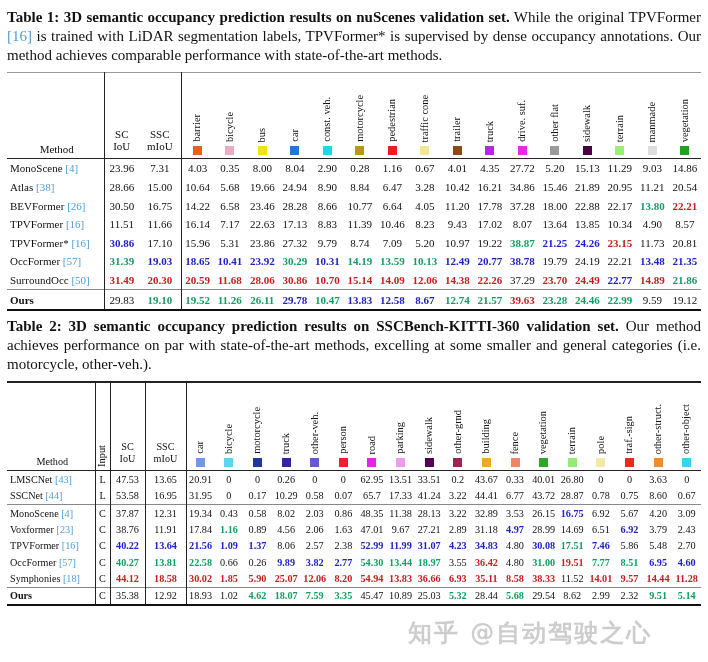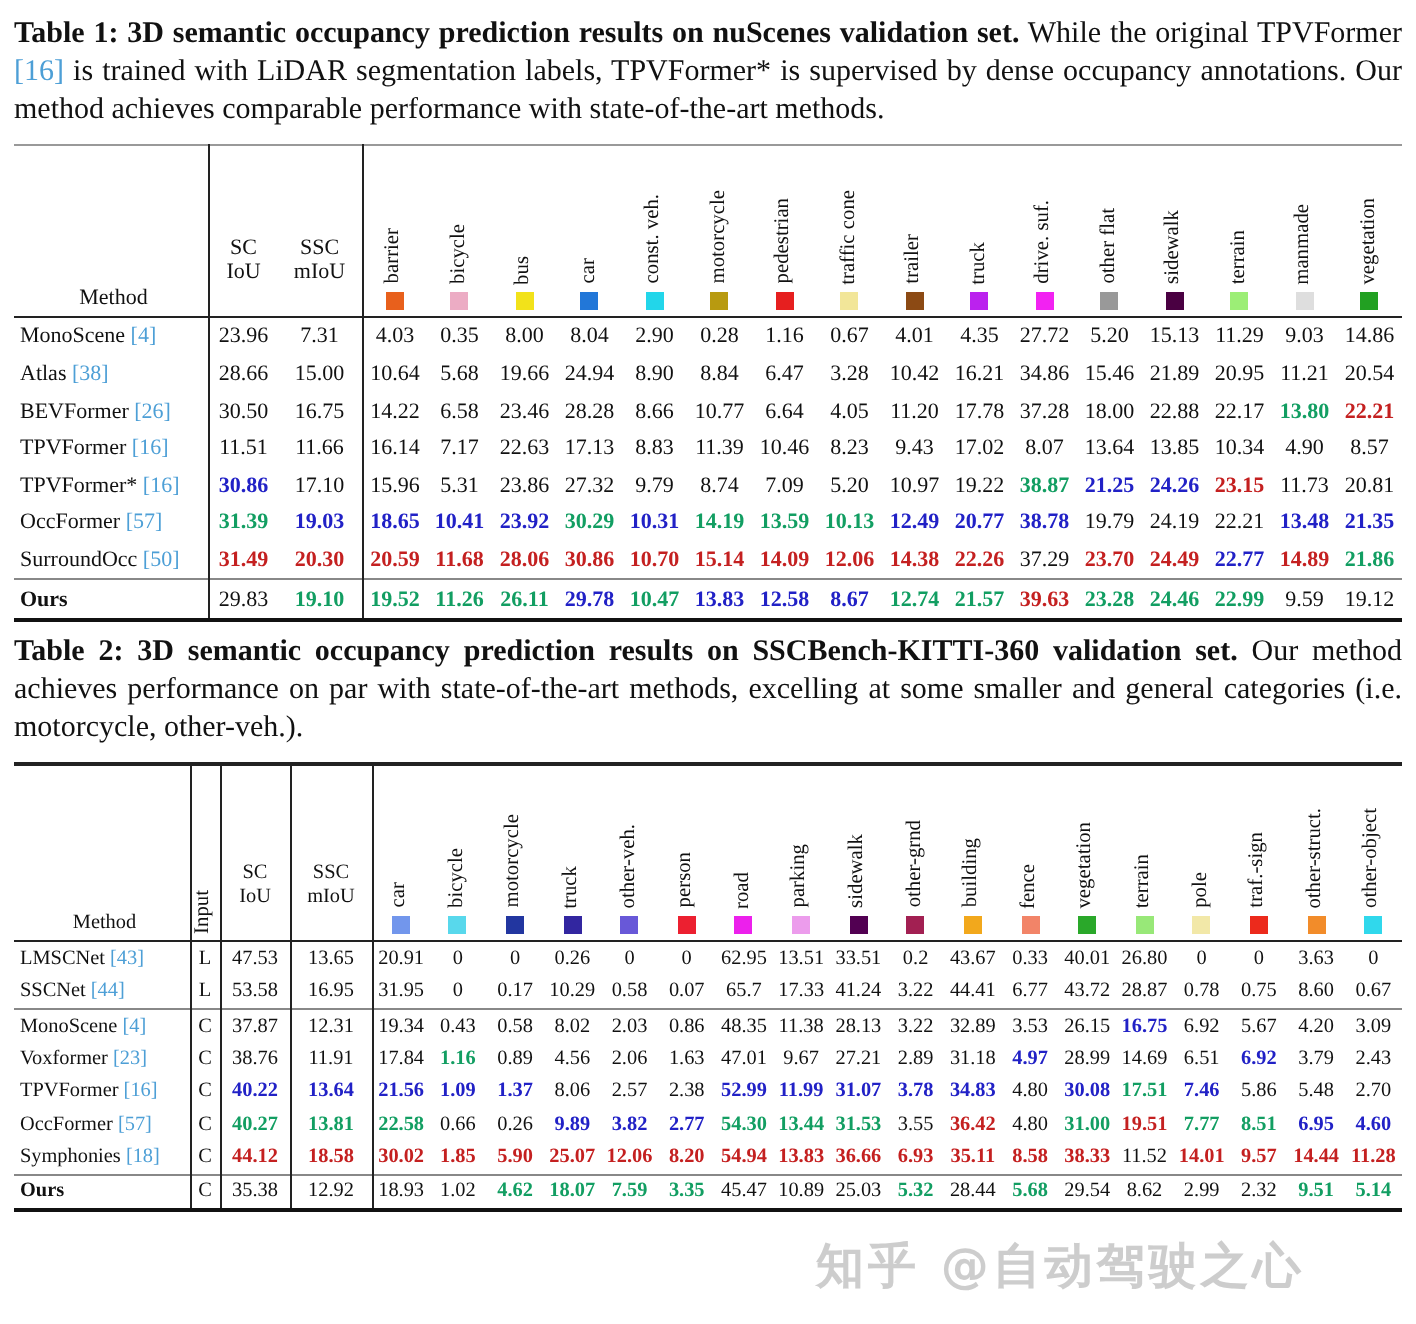--- a/index.html
+++ b/index.html
@@ -15,21 +15,21 @@
   table { border-collapse:collapse; width:694px; table-layout:fixed; }
   #t1 { font-size:11px;  border-top:1px solid #999; border-bottom:2px solid #111; margin-bottom:6px; }
   #t2 { font-size:10.2px; border-top:2px solid #222; border-bottom:2px solid #111; }
   th, td { padding:0; text-align:center; white-space:nowrap; font-weight:normal; overflow:hidden; }
   thead tr { border-bottom:1px solid #222; }
   tr.rule { border-bottom:1.4px solid #888; }
   .vr { border-right:1px solid #222;text-align:center; }
 
   td.method { text-align:left; padding-left:3px; }
   th.method-h { text-align:center; padding-left:3px; vertical-align:bottom; padding-bottom:3px; }
-  th.num-h { vertical-align:bottom; line-height:1.12; padding-bottom:16px; }
+  th.num-h { vertical-align:bottom; line-height:1.12; padding-bottom:6px; }
   th.cls-h, th.rot-h { vertical-align:bottom; }
 
   #t1 tbody td { height:18.6px; }
   #t2 tbody td { height:16.4px; }
   #t1 .cls { height:82px; } #t2 .cls { height:84px; }
 
   .cls { display:flex; flex-direction:column; align-items:center; justify-content:flex-end; gap:4px; padding-bottom:3px; }
   .rot { writing-mode:vertical-rl; transform:rotate(180deg); font-size:10.4px; line-height:1; }
   .sq { width:9px; height:9px; flex:none; }
 
@@ -560,21 +560,21 @@
           <td class="vr rk-b">13.64</td>
           <td class="rk-b">21.56</td>
           <td class="rk-b">1.09</td>
           <td class="rk-b">1.37</td>
           <td class="">8.06</td>
           <td class="">2.57</td>
           <td class="">2.38</td>
           <td class="rk-b">52.99</td>
           <td class="rk-b">11.99</td>
           <td class="rk-b">31.07</td>
-          <td class="rk-b">3.78</td>
+          <td class="rk-b">4.23</td>
           <td class="rk-b">34.83</td>
           <td class="">4.80</td>
           <td class="rk-b">30.08</td>
           <td class="rk-g">17.51</td>
           <td class="rk-b">7.46</td>
           <td class="">5.86</td>
           <td class="">5.48</td>
           <td class="">2.70</td>
         </tr>
         <tr class="">
@@ -583,21 +583,21 @@
           <td class="vr rk-g">40.27</td>
           <td class="vr rk-g">13.81</td>
           <td class="rk-g">22.58</td>
           <td class="">0.66</td>
           <td class="">0.26</td>
           <td class="rk-b">9.89</td>
           <td class="rk-b">3.82</td>
           <td class="rk-b">2.77</td>
           <td class="rk-g">54.30</td>
           <td class="rk-g">13.44</td>
-          <td class="rk-g">31.53</td>
+          <td class="rk-g">18.97</td>
           <td class="">3.55</td>
           <td class="rk-r">36.42</td>
           <td class="">4.80</td>
           <td class="rk-g">31.00</td>
           <td class="rk-r">19.51</td>
           <td class="rk-g">7.77</td>
           <td class="rk-g">8.51</td>
           <td class="rk-b">6.95</td>
           <td class="rk-b">4.60</td>
         </tr>

